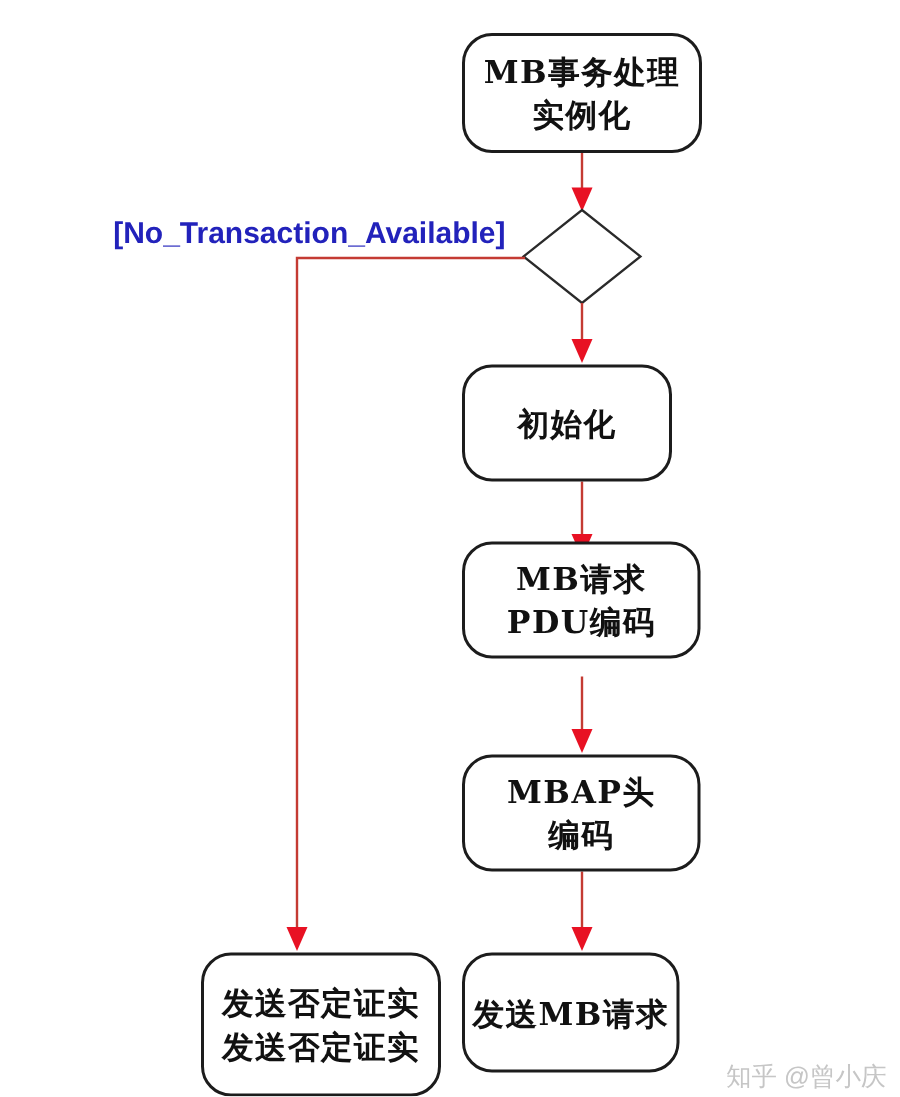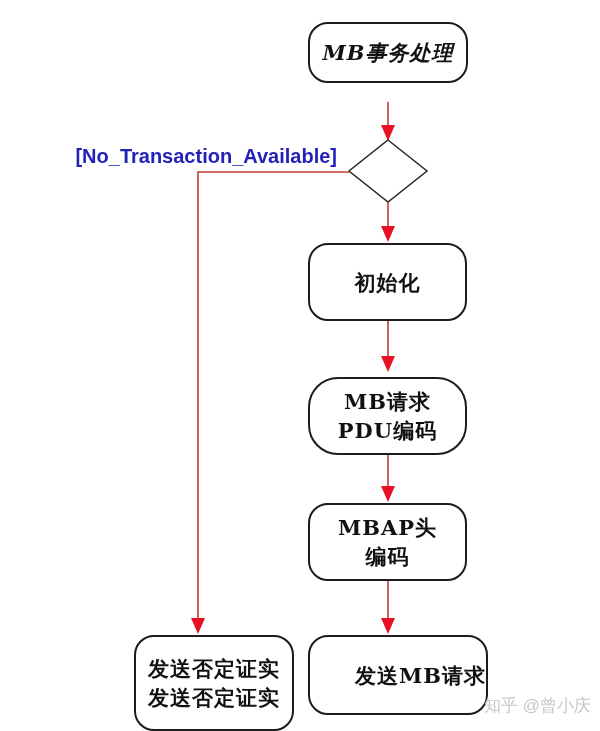--- a/index.html
+++ b/index.html
@@ -61,20 +61,21 @@
     font-weight:bold;
     white-space:nowrap;
     z-index:3;
   }
   .watermark{
     position:absolute;
     color:var(--watermark);
     font-size:17px;
     white-space:nowrap;
     z-index:3;
+    margin-top:12px;
   }
 </style>
 </head>
 <body>
 
 <div class="canvas">
 
   <svg class="connectors" viewBox="0 0 600 731" xmlns="http://www.w3.org/2000/svg">
 
     <line class="conn" x1="388" y1="102" x2="388" y2="127"></line>
@@ -91,44 +92,45 @@
     <line class="conn" x1="388" y1="321" x2="388" y2="358"></line>
     <polygon class="arrowhead" points="388,372 381,356 395,356"></polygon>
 
     <line class="conn" x1="388" y1="451" x2="388" y2="488"></line>
     <polygon class="arrowhead" points="388,502 381,486 395,486"></polygon>
 
     <line class="conn" x1="388" y1="581" x2="388" y2="620"></line>
     <polygon class="arrowhead" points="388,634 381,618 395,618"></polygon>
   </svg>
 
-  <div class="node" style="left:308px;top:22px;width:160px;height:61px;font-style:italic;">
+  <div class="node" style="left:308px;top:22px;width:160px;height:80px;">
     <span>MB事务处理</span>
+    <span>实例化</span>
   </div>
 
-  <div class="node" style="left:308px;top:243px;width:159px;height:78px;justify-content:center;">
+  <div class="node" style="left:308px;top:243px;width:140px;height:78px;justify-content:center;">
     <span>初始化</span>
   </div>
 
-  <div class="node" style="left:308px;top:377px;width:159px;height:78px;border-radius:30px;">
+  <div class="node" style="left:308px;top:361px;width:159px;height:78px;">
     <span>MB请求</span>
     <span>PDU编码</span>
   </div>
 
   <div class="node" style="left:308px;top:503px;width:159px;height:78px;text-align:right;">
     <span>MBAP头</span>
     <span>编码</span>
   </div>
 
   <div class="node" style="left:134px;top:635px;width:160px;height:96px;">
     <span>发送否定证实</span>
     <span>发送否定证实</span>
   </div>
 
-  <div class="node" style="left:308px;top:635px;width:180px;height:80px;align-items:flex-end;">
+  <div class="node" style="left:308px;top:635px;width:145px;height:80px;">
     <span>发送MB请求</span>
   </div>
 
   <div class="guard-label" style="right:263px;top:145px;text-align:right;">[No_Transaction_Available]</div>
 
 
   <div class="watermark" style="right:9px;top:694px;">知乎 @曾小庆</div>
 
 </div>
 

